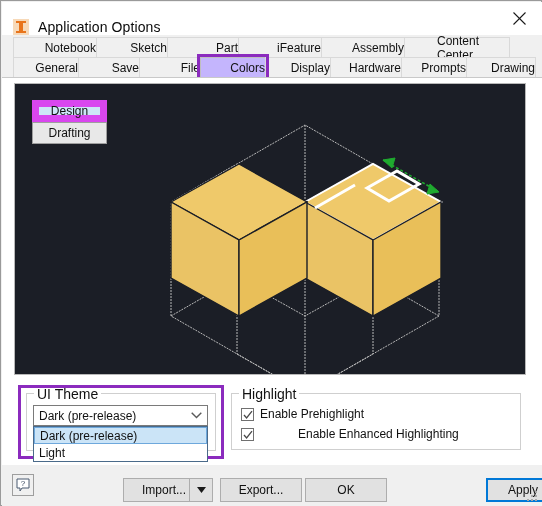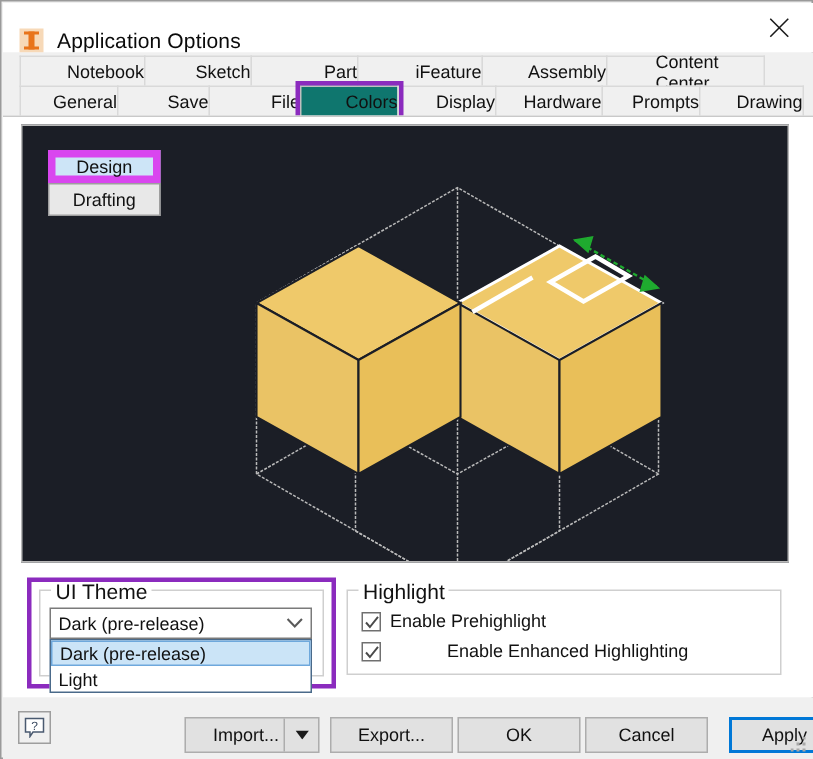--- a/index.html
+++ b/index.html
@@ -57,21 +57,21 @@
     background:#f0f0f0;
     border:1px solid #d9d9d9;
     border-bottom:none;
     display:flex;align-items:center;justify-content:flex-end;
     font-size:12px;color:#111;
     cursor:default;
     margin-right:-1px;
     padding-left:32px;
   }
   .tab.selected{
-    background:#0f766e;
+    background:#c4b5fd;
     border-color:#bfbfbf;
   }
   .tab-highlight{
     position:absolute;
     border:3px solid #8B2BBE;
     box-sizing:border-box;
     pointer-events:none;
   }
   
   .content{
@@ -95,21 +95,21 @@
     box-sizing:border-box;
     width:75px;height:22px;
     display:flex;align-items:center;justify-content:center;
     font-size:12px;color:#111;
     border:1px solid #9e9e9e;
     background:#e8e8e8;
     cursor:default;
   }
   .mode-btn.active{
     background:#cde5f7;
-    border:5px solid #d946ef;
+    border:7px solid #d946ef;
   }
   
   .group{
     position:absolute;box-sizing:border-box;
     border:1px solid #cfcfcf;
   }
   .group-label{
     position:absolute;top:-8px;left:7px;
     background:#ffffff;padding:0 3px;
     font-size:14px;color:#111;
@@ -379,21 +379,20 @@
   <div class="btn" id="btn-import">
     <span>Import...</span>
     <span class="import-split">
       <svg width="9" height="6" viewBox="0 0 9 6">
         <polygon points="0,0 9,0 4.5,6" fill="#1a1a1a"></polygon>
       </svg>
     </span>
   </div>
   <div class="btn" id="btn-export">Export...</div>
   <div class="btn" id="btn-ok">OK</div>
-  <div class="btn" id="btn-cancel">Cancel</div>
   <div class="btn focus" id="btn-apply">Apply</div>
 
   <div class="grip">
     <svg width="11" height="11" viewBox="0 0 11 11">
       <g fill="#a8a8a8">
         <rect x="8" y="8" width="2" height="2"></rect>
         <rect x="4" y="8" width="2" height="2"></rect>
         <rect x="8" y="4" width="2" height="2"></rect>
         <rect x="0" y="8" width="2" height="2"></rect>
         <rect x="8" y="0" width="2" height="2"></rect>

